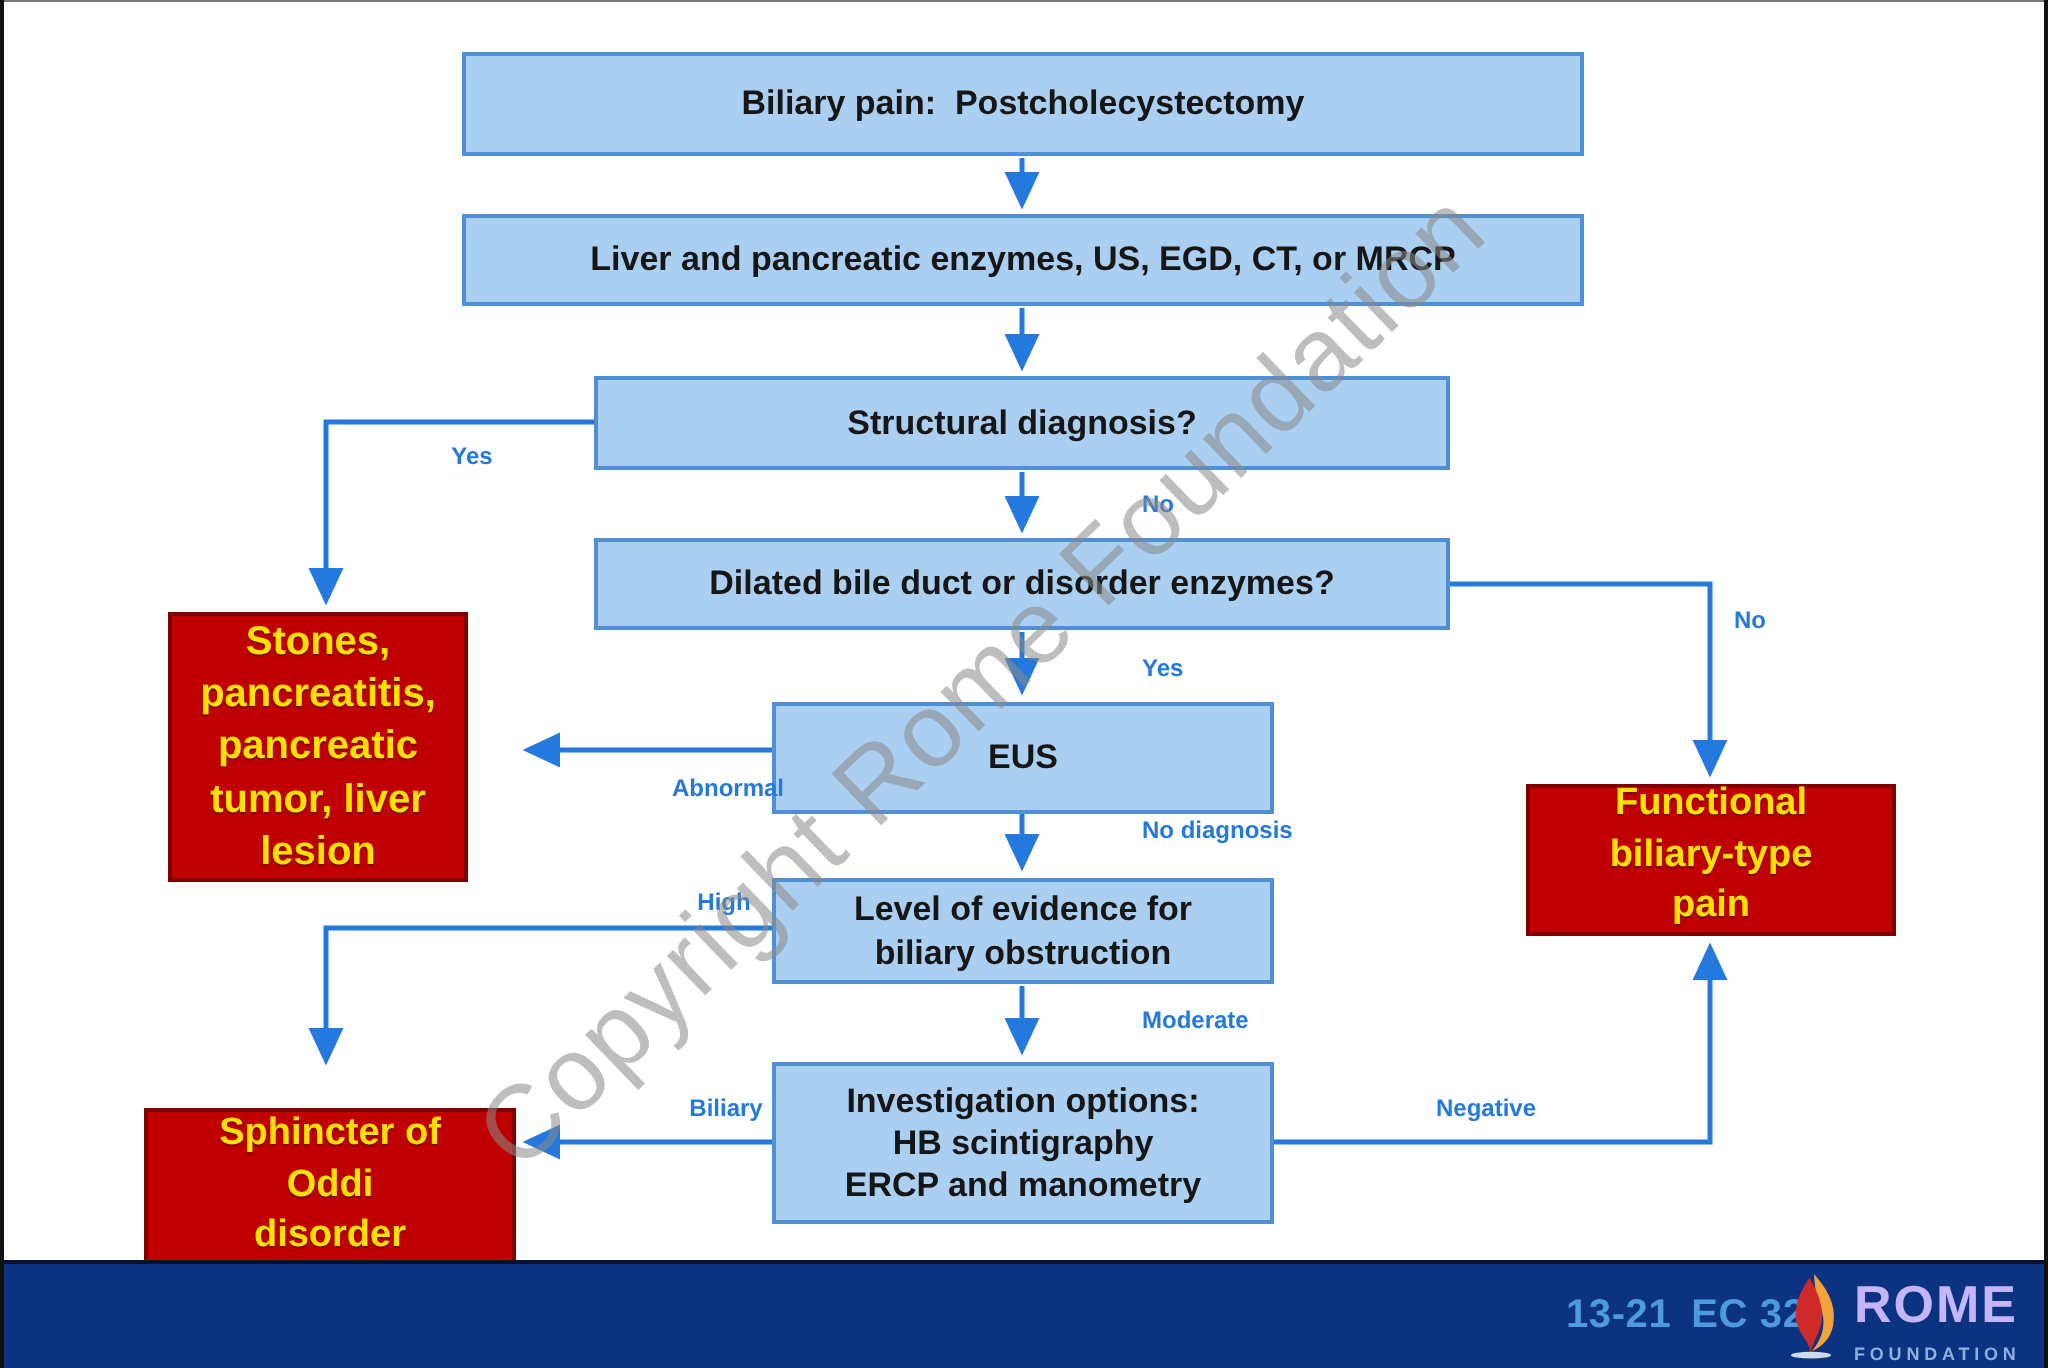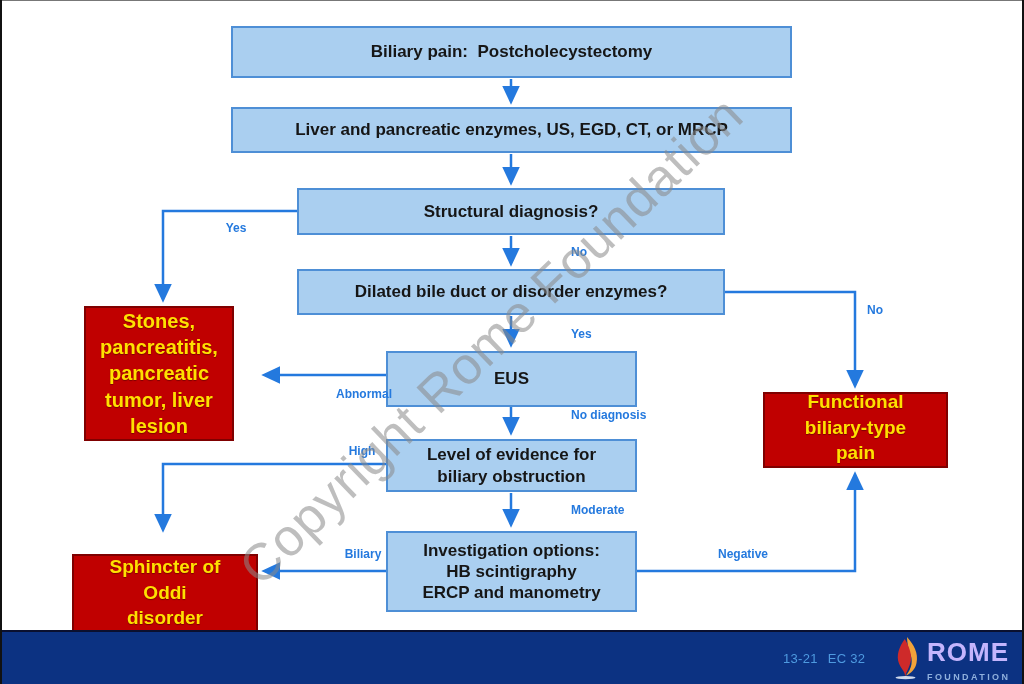--- a/index.html
+++ b/index.html
@@ -51,21 +51,21 @@
     pointer-events:none;
   }
 
   
   #footer{
     position:absolute;left:0;bottom:0;width:1024px;height:54px;
     background:var(--footer_bar,#0C3282);border-top:2px solid #0a1030;box-sizing:border-box;z-index:55;
   }
   #footer .codes{
     position:absolute;left:783px;top:50%;transform:translateY(-50%);
-    color:var(--footer_text,#4E9AE0);font-weight:normal;font-size:13px;letter-spacing:.3px;
+    color:var(--footer_text,#4E9AE0);font-weight:bold;font-size:20px;letter-spacing:.3px;
   }
   #footer .codes .ec{margin-left:10px;}
   #footer .flame{position:absolute;left:891px;top:4px;width:30px;height:44px;}
   #footer .logotext{position:absolute;left:927px;top:7px;line-height:1;}
   #footer .rome{color:#c4b5fd;font-weight:bold;font-size:26px;letter-spacing:1px;}
   #footer .foundation{color:#8FB0DD;font-size:9px;letter-spacing:2.4px;margin-top:8px;font-weight:bold;}
 </style>
 </head>
 <body>
 

